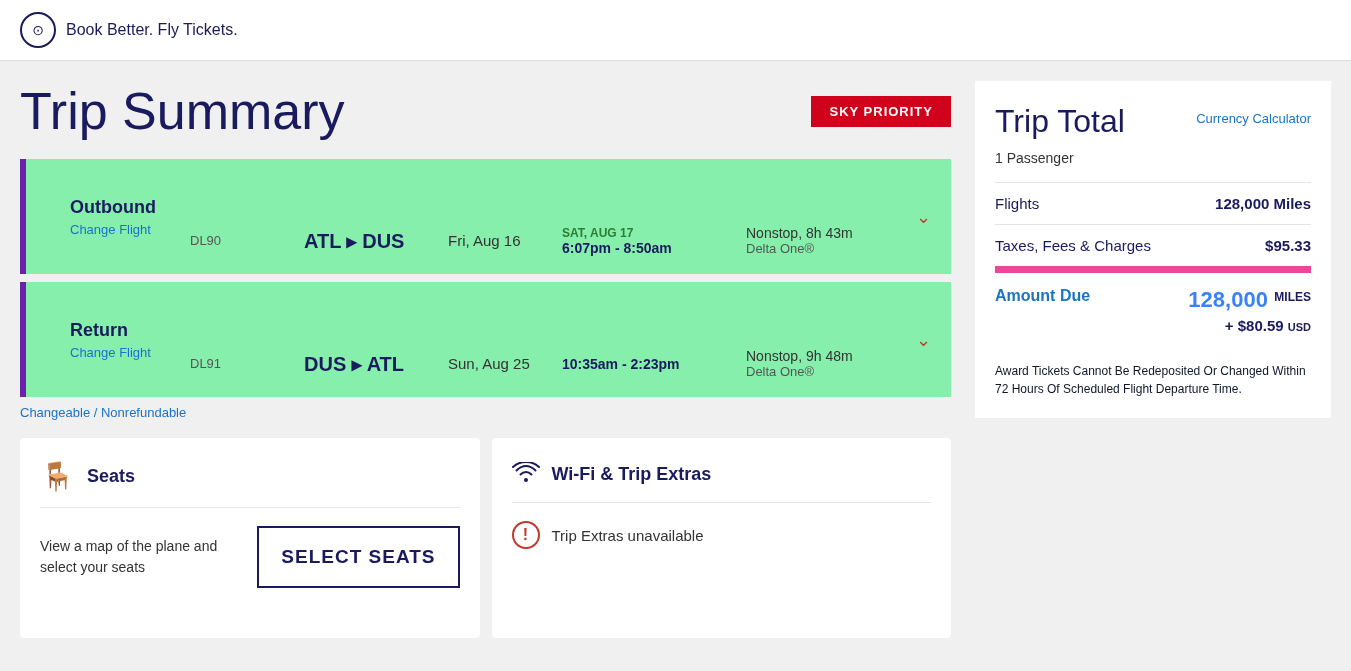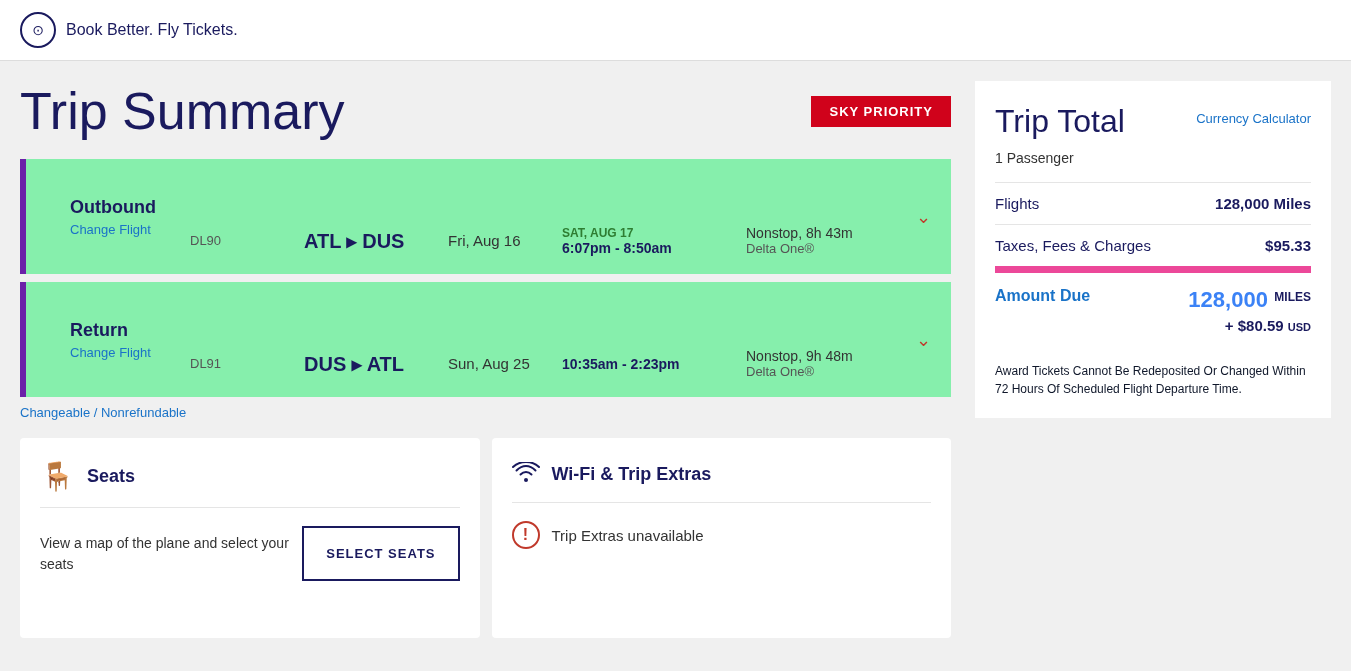--- a/index.html
+++ b/index.html
@@ -230,21 +230,21 @@
       font-size: 14px;
       color: #333;
       flex: 1;
       line-height: 1.5;
     }
 
     .select-seats-btn {
       border: 2px solid #1a1a5e;
       background: #fff;
       color: #1a1a5e;
-      font-size: 13px;
+      font-size: 19px;
       font-weight: bold;
       letter-spacing: 1px;
       padding: 18px 22px;
       cursor: pointer;
       text-transform: uppercase;
       white-space: nowrap;
     }
 
     .wifi-unavailable {
       display: flex;

